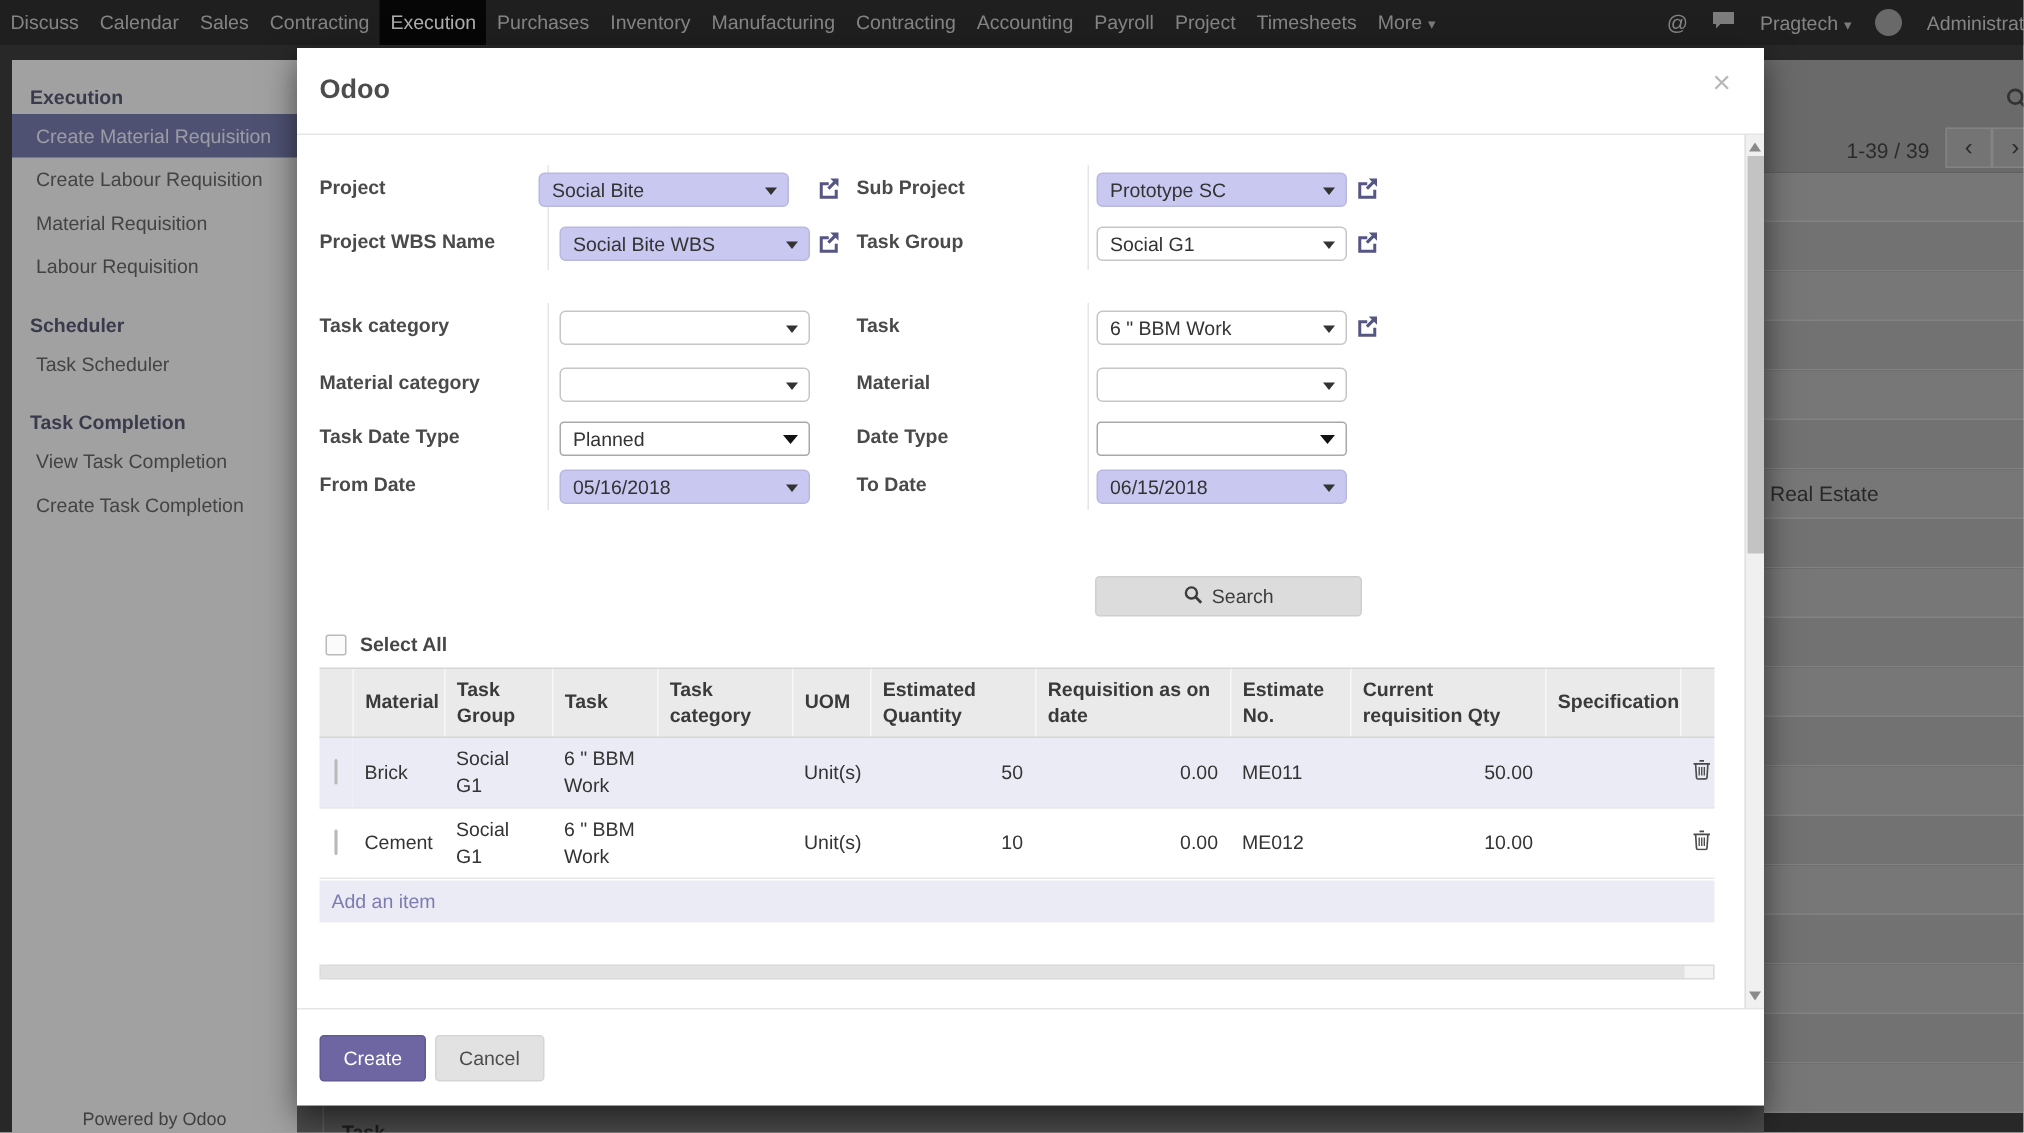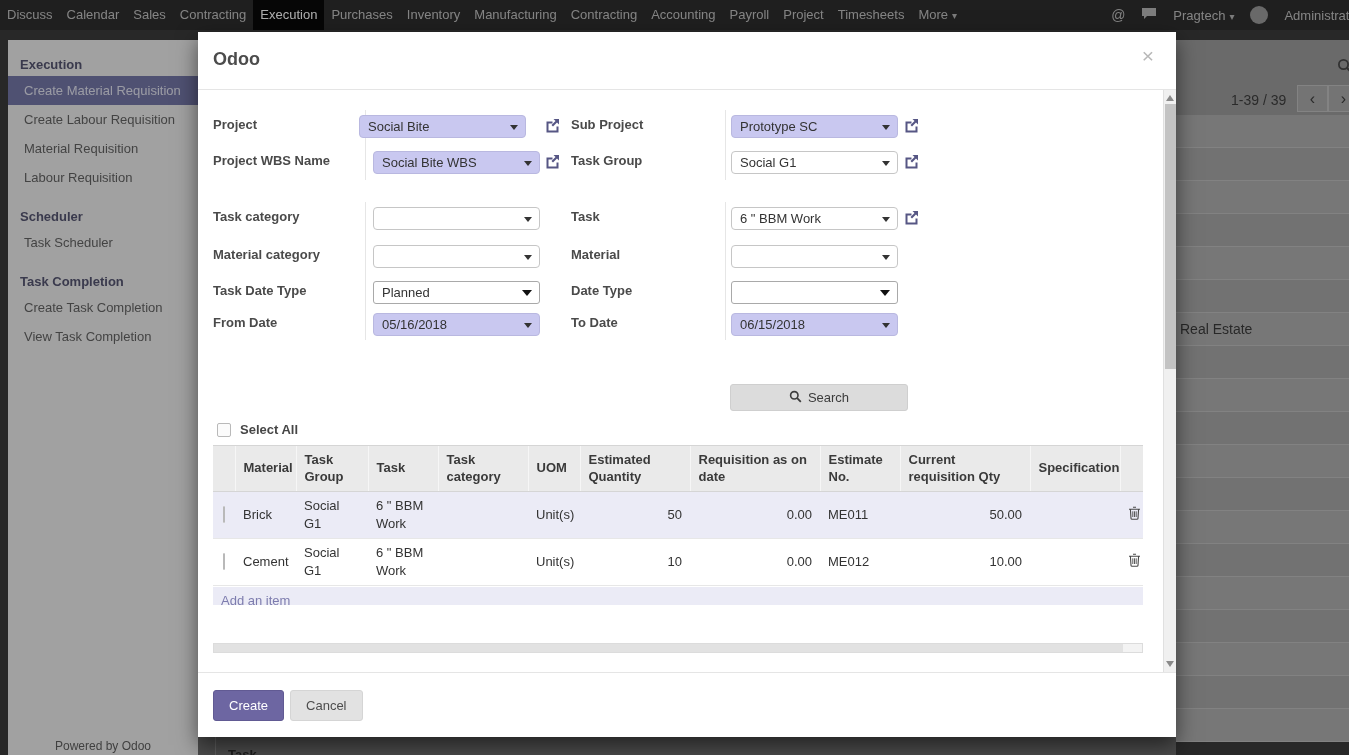--- a/index.html
+++ b/index.html
@@ -86,21 +86,21 @@
   .req-table th{ background:#eaeaea; color:#3a3a3a; font-weight:bold; text-align:left;
                  padding:5px 8px; border-top:1px solid #d5d5d5; border-bottom:1px solid #d5d5d5;
                  border-left:1px solid #f6f6f6; line-height:1.3; height:46px; }
   .req-table th:first-child{ border-left:none; }
   .req-table td{ padding:4px 8px; color:#333; height:47px; border-bottom:1px solid #e7e7e7; line-height:1.35; }
   .req-table tr.striped td{ background:#ebebf6; }
   .req-table td.num{ text-align:right; }
   .req-table td.center{ text-align:center; }
   .trash-btn{ background:none; border:none; cursor:pointer; padding:0; }
 
-  .add-item{ position:absolute; left:15px; top:497px; width:930px; height:18px; background:#ebebf6;
+  .add-item{ position:absolute; left:15px; top:497px; width:930px; height:28px; background:#ebebf6;
              color:#7d7cae; font-size:13px; padding:6px 8px; cursor:pointer; }
 
   .h-scrollbar{ position:absolute; left:15px; top:553px; width:930px; height:10px; background:#f3f3f3;
                 border:1px solid #dcdcdc; cursor:pointer; }
   .h-scrollbar .h-thumb{ width:98%; height:100%; background:#e2e2e2; }
 
   .v-scrollbar{ position:absolute; top:58px; right:0; width:13px; height:582px; background:#f0f0f0;
                 border-left:1px solid #e0e0e0; cursor:pointer; }
   .v-arrow-up{ position:absolute; top:5px; left:2px; width:0; height:0;
                border-left:4px solid transparent; border-right:4px solid transparent; border-bottom:6px solid #8a8a8a; }
@@ -152,22 +152,22 @@
 <div class="backdrop">
   <div class="sidebar">
     <div class="side-title">Execution</div>
     <div class="side-item active">Create Material Requisition</div>
     <div class="side-item">Create Labour Requisition</div>
     <div class="side-item">Material Requisition</div>
     <div class="side-item">Labour Requisition</div>
     <div class="side-title">Scheduler</div>
     <div class="side-item">Task Scheduler</div>
     <div class="side-title">Task Completion</div>
+    <div class="side-item">View Task Completion</div>
     <div class="side-item">Create Task Completion</div>
-    <div class="side-item">View Task Completion</div>
     <div class="powered">Powered by Odoo</div>
   </div>
 
   <div class="main-bg">
     <div class="control-band">
       <span class="bg-search-icon">
         <svg width="16" height="16" viewBox="0 0 16 16">
             <circle cx="6.5" cy="6.5" r="4.6" fill="none" stroke="#4a4a4a" stroke-width="1.8"></circle>
             <path d="M10 10l4.5 4.5" stroke="#4a4a4a" stroke-width="2"></path>
           </svg>

